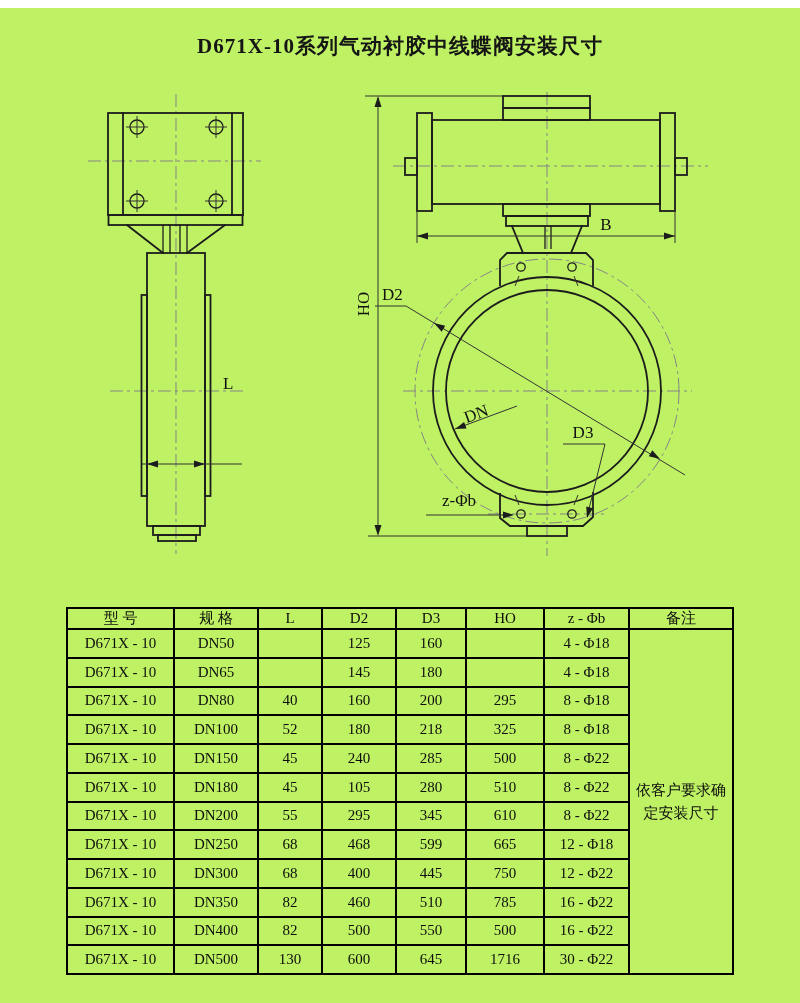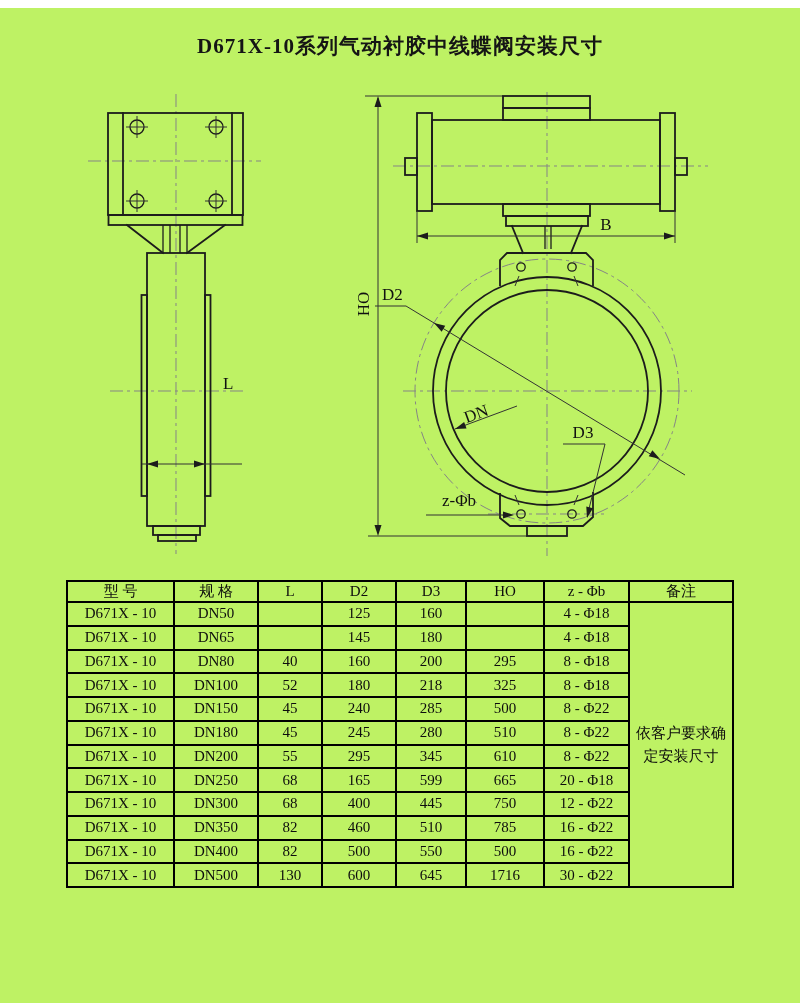--- a/index.html
+++ b/index.html
@@ -16,21 +16,21 @@
   svg { position:absolute; overflow:visible; }
   #side-view  { left:85px;  top:80px; }
   #front-view { left:360px; top:80px; }
   .ol   { stroke:#1c1c1c; stroke-width:1.8; fill:none; stroke-linecap:square; }
   .med  { stroke:#1c1c1c; stroke-width:1.3; fill:none; }
   .thin { stroke:#333333; stroke-width:1;   fill:none; }
   .cl   { stroke:#858585; stroke-width:1;   fill:none; stroke-dasharray:13 4 3 4; }
   .arr  { fill:#1c1c1c; stroke:none; }
   .dimtext { fill:#111; font-size:17px; }
   #spec-table {
-    position:absolute; left:66px; top:572px; width:666px; height:308px;
+    position:absolute; left:66px; top:599px; width:666px; height:368px;
     border-collapse:collapse; table-layout:fixed; font-size:15px; color:#0d0d0d;
   }
   #spec-table th, #spec-table td {
     border:2px solid #000; text-align:center; vertical-align:middle;
     padding:0; font-weight:normal; overflow:hidden; white-space:nowrap;
   }
   #spec-table td.remark-cell {
     white-space:normal; line-height:1.5; padding:4px 6px; font-size:15px;
   }
 </style>
@@ -262,42 +262,42 @@
           <td>45</td>
           <td>240</td>
           <td>285</td>
           <td>500</td>
           <td>8 - Φ22</td>
         </tr>
         <tr>
           <td>D671X - 10</td>
           <td>DN180</td>
           <td>45</td>
-          <td>245</td>
+          <td>105</td>
           <td>280</td>
           <td>510</td>
           <td>8 - Φ22</td>
         </tr>
         <tr>
           <td>D671X - 10</td>
           <td>DN200</td>
           <td>55</td>
           <td>295</td>
           <td>345</td>
           <td>610</td>
           <td>8 - Φ22</td>
         </tr>
         <tr>
           <td>D671X - 10</td>
           <td>DN250</td>
           <td>68</td>
-          <td>165</td>
+          <td>468</td>
           <td>599</td>
           <td>665</td>
-          <td>20 - Φ18</td>
+          <td>12 - Φ18</td>
         </tr>
         <tr>
           <td>D671X - 10</td>
           <td>DN300</td>
           <td>68</td>
           <td>400</td>
           <td>445</td>
           <td>750</td>
           <td>12 - Φ22</td>
         </tr>

